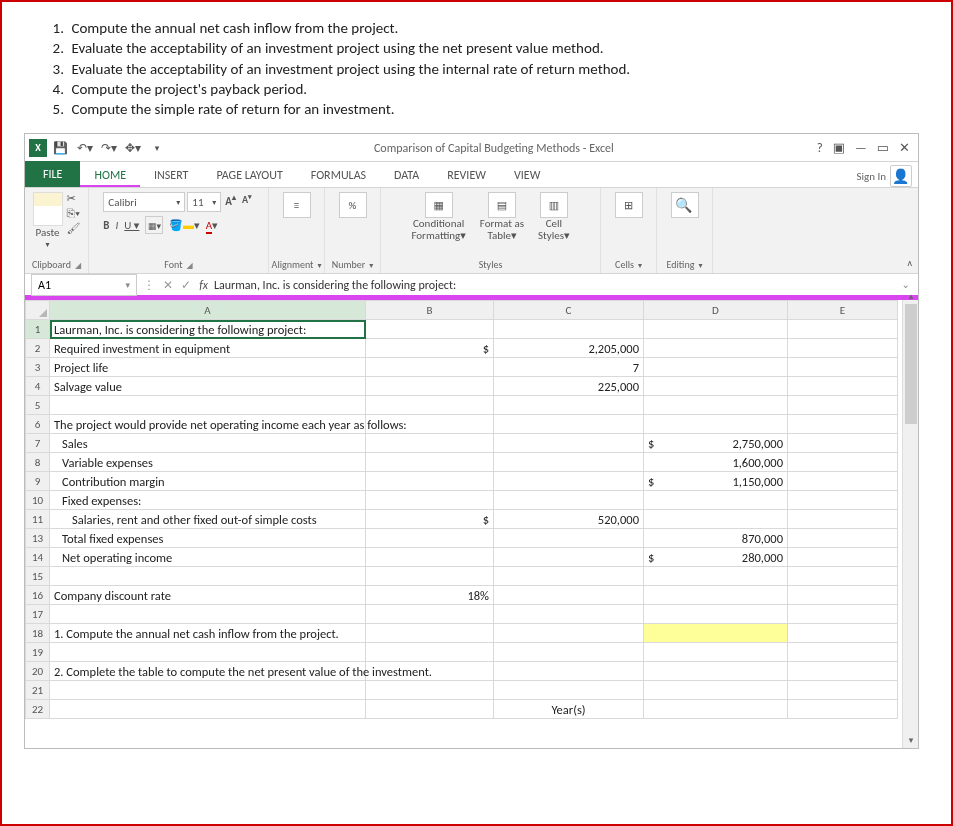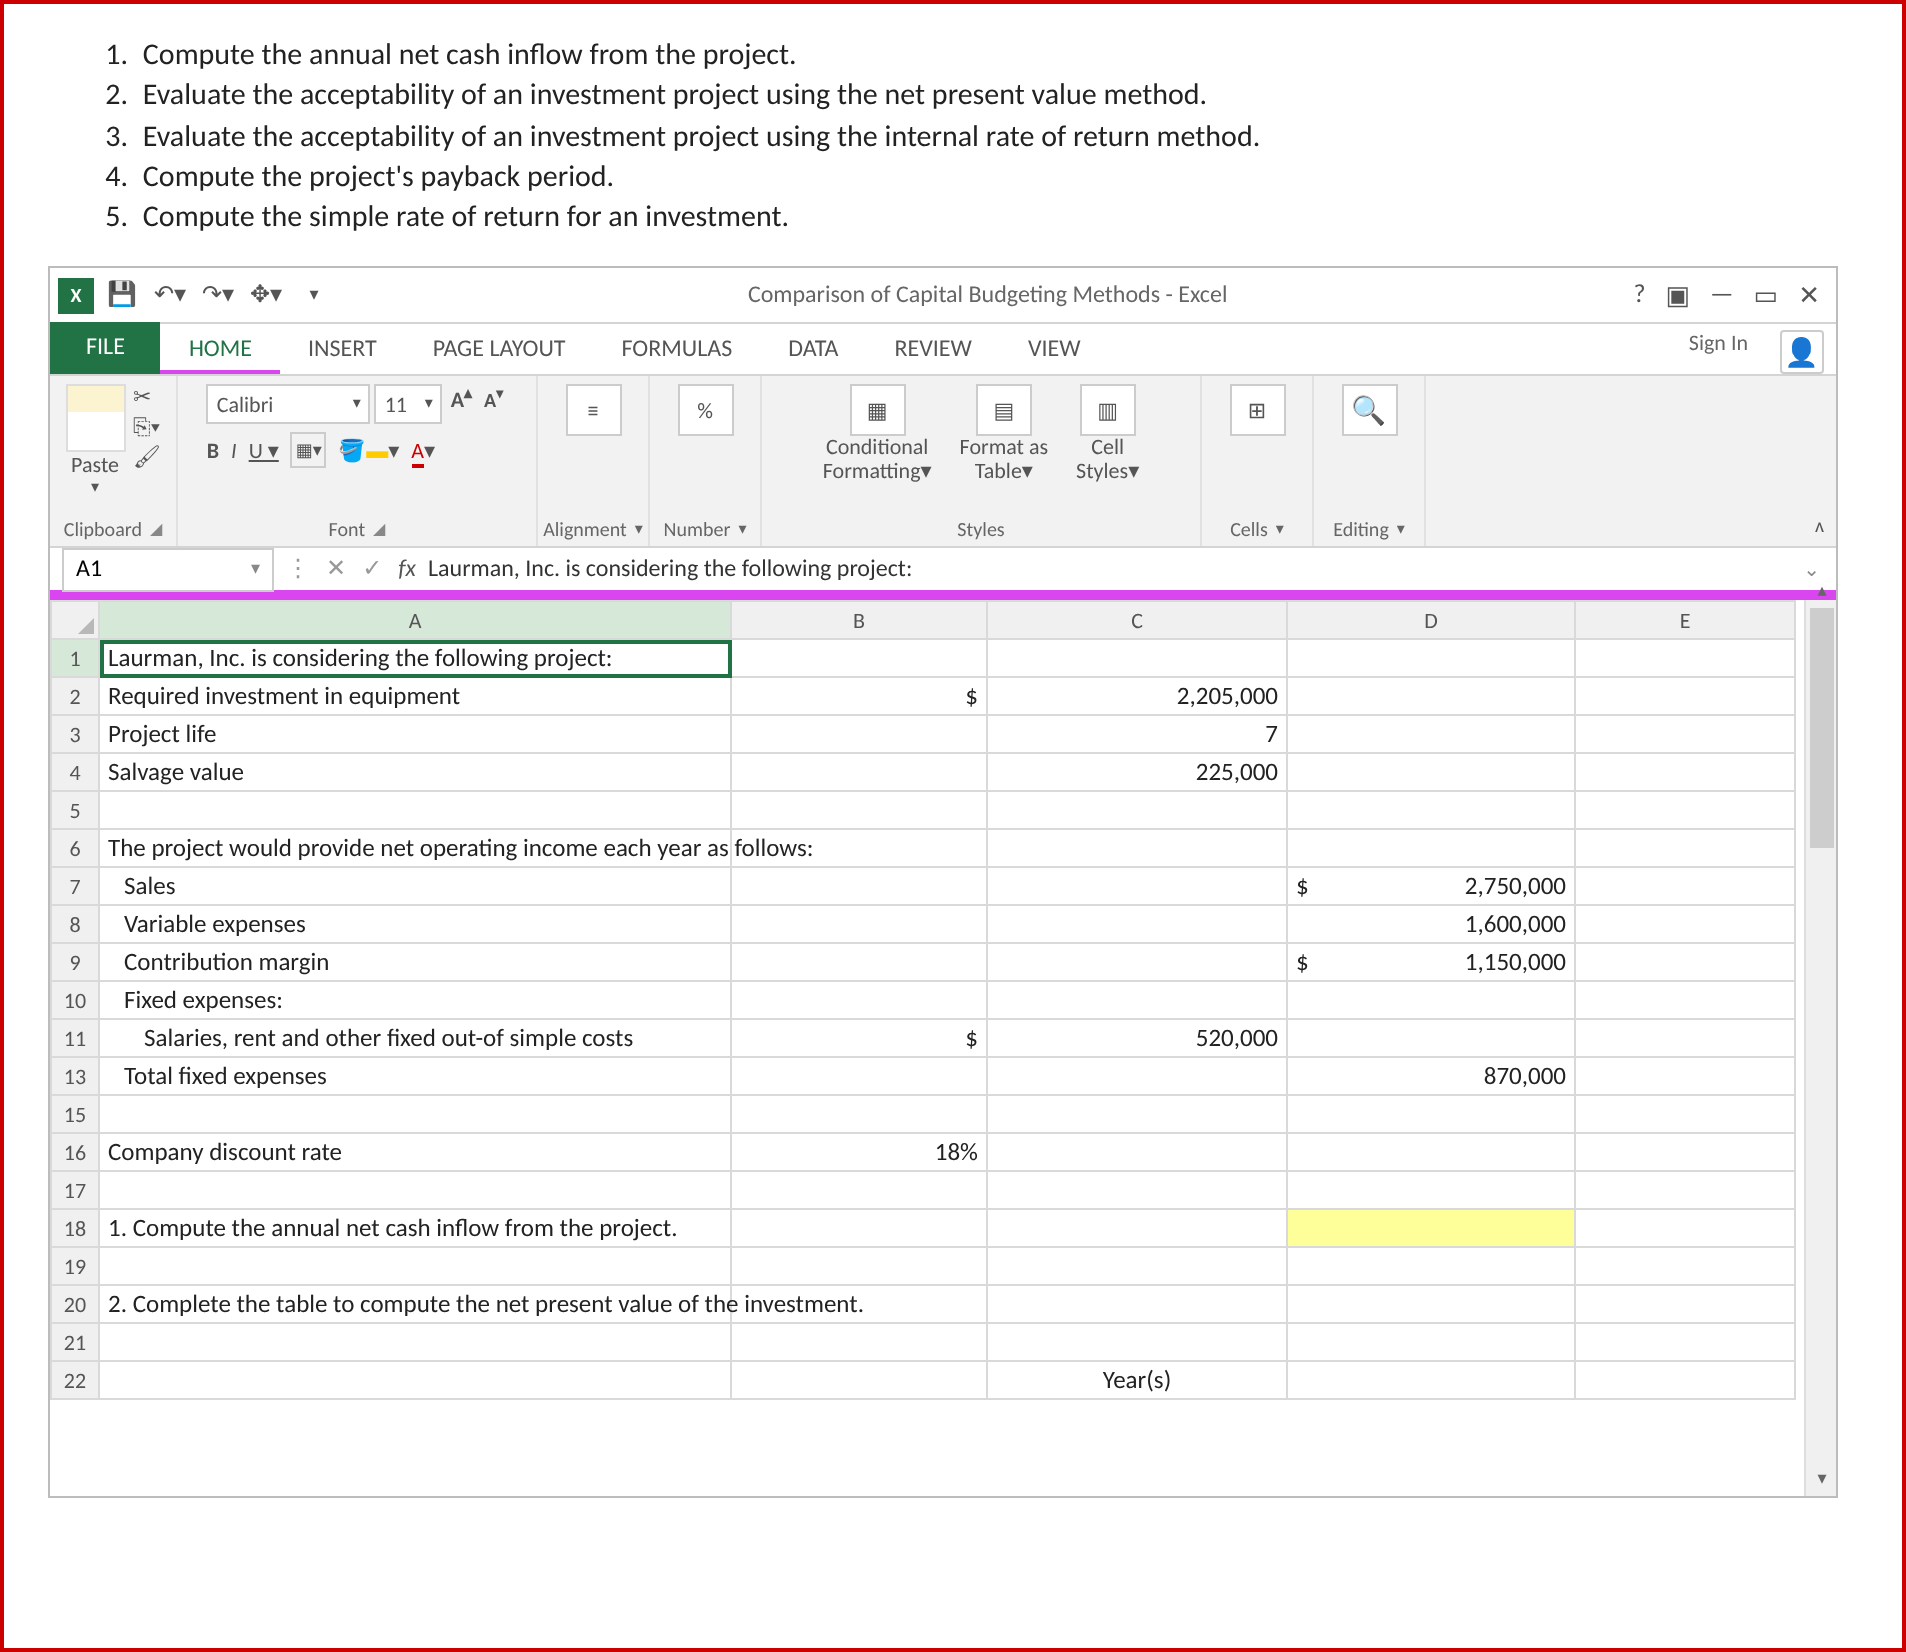--- a/index.html
+++ b/index.html
@@ -14,21 +14,21 @@
   .titlebar { height:28px; background:#fff; display:flex; align-items:center; border-bottom:1px solid #d4d4d4;}
   .qat { display:flex; align-items:center; padding:0 4px; gap:4px;}
   .qat .ico { width:20px; height:20px; display:flex; align-items:center; justify-content:center; font-size:12px; color:#555;}
   .excel-logo { width:18px; height:18px; background:#217346; color:#fff; font-size:10px; font-weight:bold; display:flex; align-items:center; justify-content:center;}
   .titlebar .title { flex:1; text-align:center; font-size:12px; color:#666;}
   .win-ctrl { display:flex; gap:10px; padding-right:8px; font-size:13px; color:#555;}
   .tabs { height:26px; display:flex; align-items:flex-end; background:#fff; border-bottom:1px solid #d4d4d4;}
   .tab { font-size:12px; color:#555; padding:6px 14px 5px; cursor:default;margin-top:33px;}
   .tab.file { background:#217346; color:#fff; font-weight:normal; padding:6px 18px;}
   .tab.active { color:#217346; border-bottom:2px solid #d946ef; padding-bottom:3px;}
-  .signin { margin-left:auto; font-size:11px; color:#666; padding-right:6px; display:flex; gap:16px;}
+  .signin { margin-left:auto; font-size:11px; color:#666; padding-right:6px; display:flex; align-items:center; gap:4px;}
   .signin .avatar { width:22px; height:22px; border:1px solid #ccc; border-radius:2px; display:flex; align-items:center; justify-content:center; font-size:14px; color:#999;}
   
   .ribbon { height:86px; background:#f2f2f2; display:flex; border-bottom:1px solid #d4d4d4; font-size:11px; color:#555; position:relative;}
   .group { border-right:1px solid #e1e1e1; padding:4px 8px 2px; display:flex; flex-direction:column; justify-content:space-between; align-items:center;}
   .group .label { font-size:10px; color:#666; padding-top:2px; display:flex; align-items:center; gap:4px; }
   .dbox { width:18px; height:18px; border:1px solid #ccc; display:inline-flex; align-items:center; justify-content:center; font-size:9px; color:#555;}
   .clipboard { width:64px;}
   .clipboard .paste-ico { width:30px; height:34px; border:1px solid #ddd; background:linear-gradient(#fcf4d0,#fcf4d0 40%,#fff 40%);}
   .clipboard .side { display:flex; flex-direction:column; gap:2px; font-size:11px;}
   .clipboard .top { display:flex; gap:4px; align-items:flex-start;}
@@ -359,20 +359,33 @@
               </tr>
         <tr>
                 <th class="rowh">13</th>
                 <td class="indent1">Total fixed expenses</td>
                 <td></td>
                 <td></td>
                 <td class="num ul">870,000</td>
                 <td></td>
               </tr>
         <tr>
+                <th class="rowh">14</th>
+                <td class="indent1">Net operating income</td>
+                <td></td>
+                <td></td>
+                <td class="dbl">
+                  <div class="dollar">
+                    <span>$</span>
+                    <span>280,000</span>
+                  </div>
+                </td>
+                <td></td>
+              </tr>
+        <tr>
                 <th class="rowh">15</th>
                 <td></td>
                 <td></td>
                 <td></td>
                 <td></td>
                 <td></td>
               </tr>
         <tr>
                 <th class="rowh">16</th>
                 <td>Company discount rate</td>

